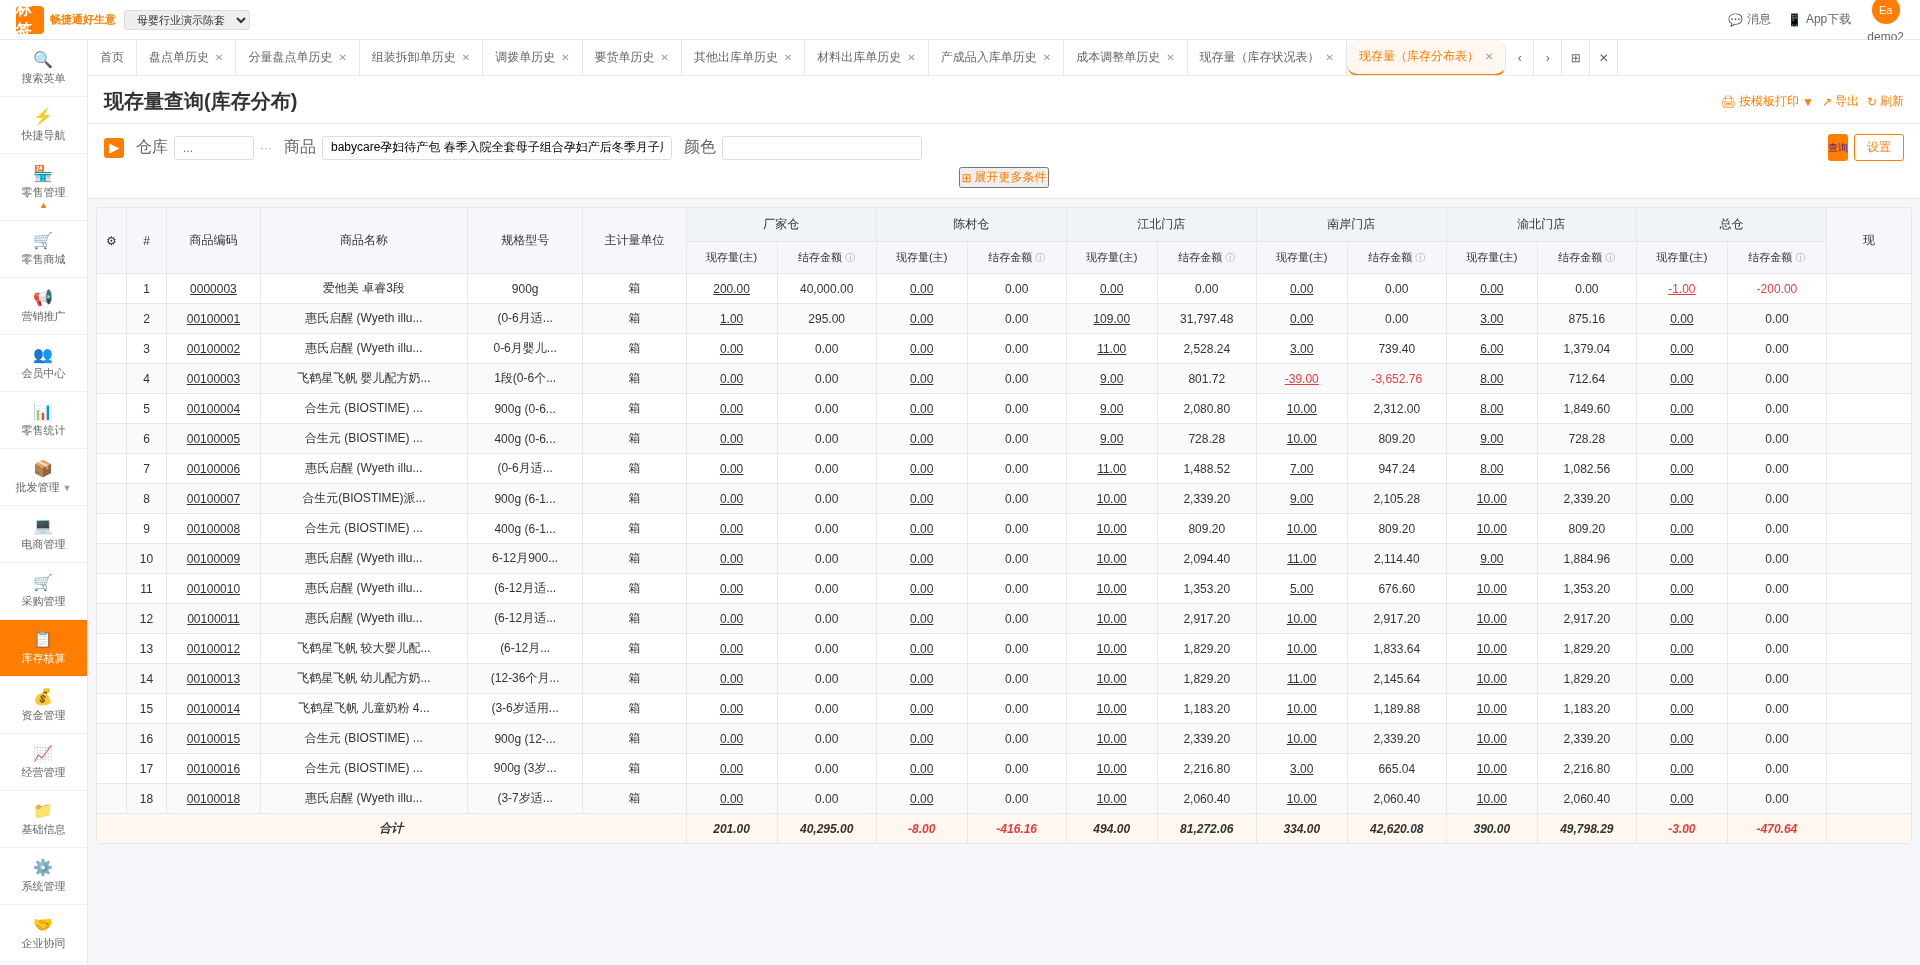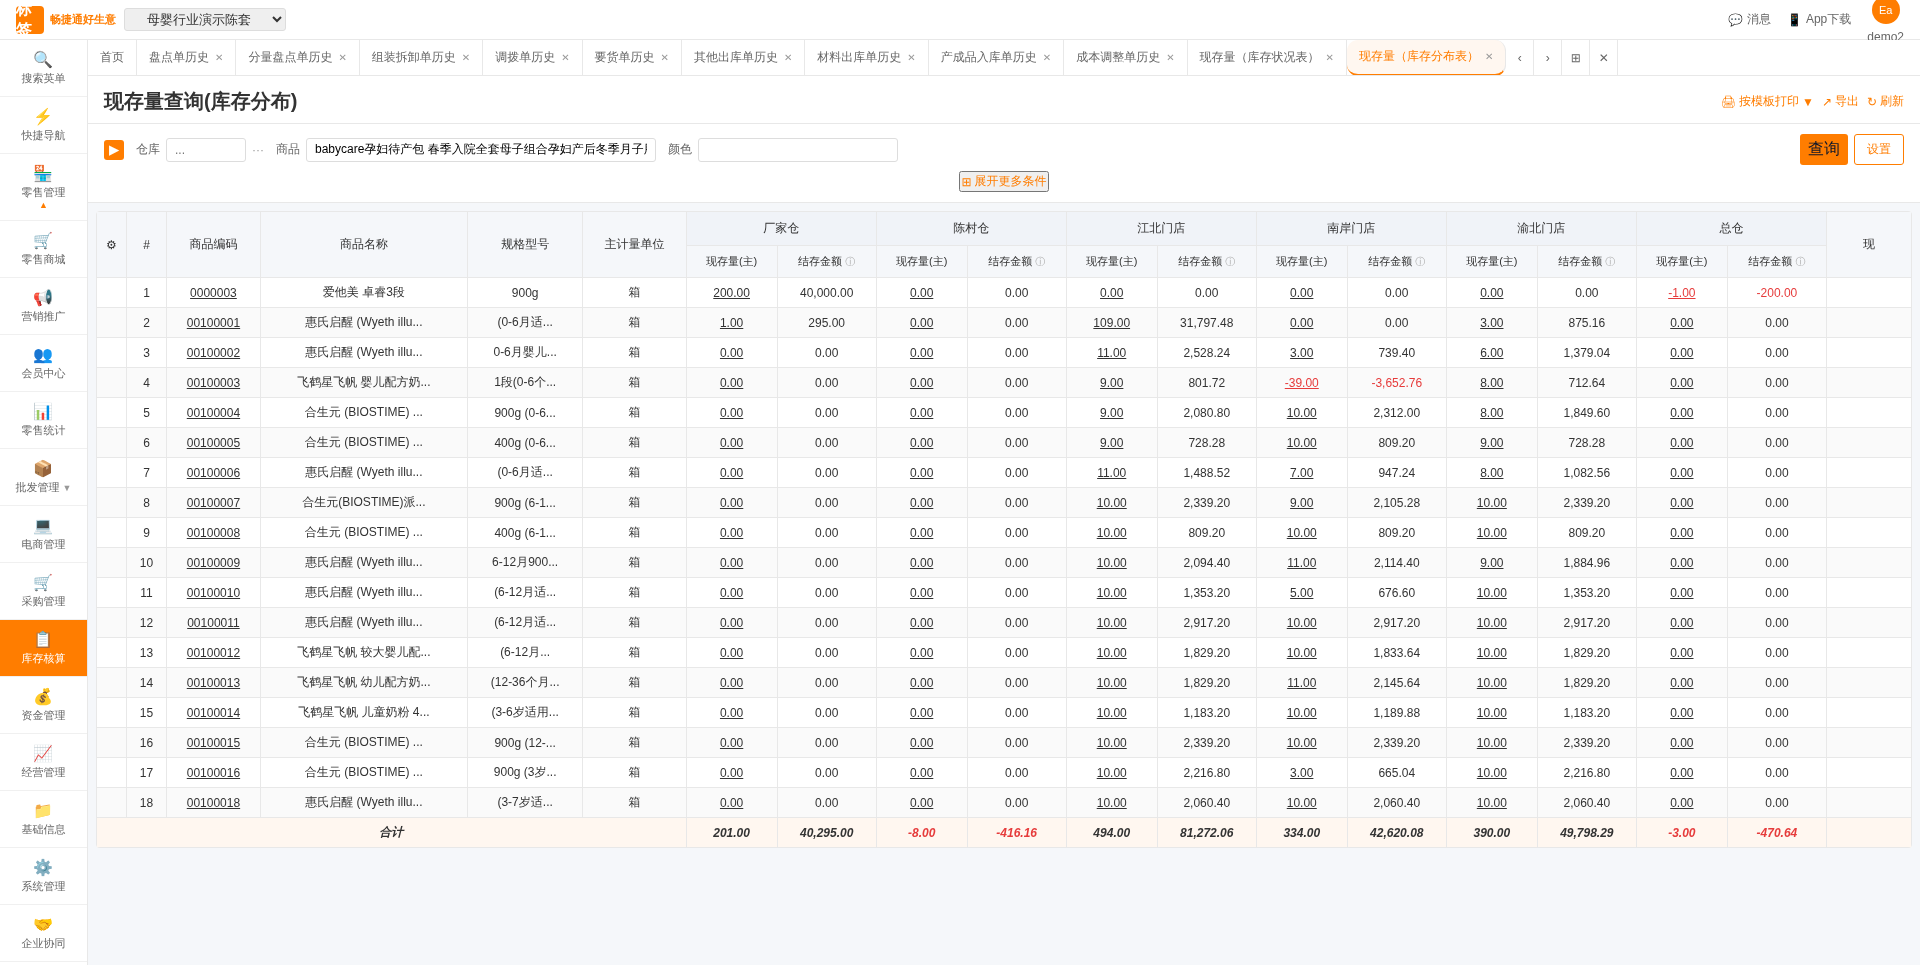--- a/index.html
+++ b/index.html
@@ -3,21 +3,21 @@
   <meta charset="utf-8">
   <style>
     * { box-sizing: border-box; margin: 0; padding: 0; }
     body { font-family: 'Microsoft YaHei', Arial, sans-serif; font-size: 12px; background: #f5f5f5; color: #333; overflow: hidden; }
 
     
     .top-bar { height: 40px; background: #fff; border-bottom: 1px solid #e8e8e8; display: flex; align-items: center; justify-content: space-between; padding: 0 16px; }
     .top-bar-left { display: flex; align-items: center; gap: 8px; }
     .logo-area { display: flex; align-items: center; gap: 6px; }
     .logo-icon { width: 28px; height: 28px; background: #ff7d00; border-radius: 4px; display: flex; align-items: center; justify-content: center; color: white; font-size: 16px; font-weight: bold; }
-    .logo-select { border: 1px solid #ddd; border-radius: 3px; padding: 2px 18px; font-size: 13px; color: #333; }
+    .logo-select { border: 1px solid #ddd; border-radius: 3px; padding: 2px 8px; font-size: 11px; color: #333; }
     .top-bar-right { display: flex; align-items: center; gap: 16px; font-size: 12px; color: #666; }
     .top-bar-right span { display: flex; align-items: center; gap: 4px; cursor: pointer; }
     .avatar { width: 28px; height: 28px; border-radius: 50%; background: #ff7d00; display: flex; align-items: center; justify-content: center; color: white; font-size: 11px; }
 
     
     .main-layout { display: flex; height: calc(100vh - 40px); }
 
     
     .sidebar { width: 88px; background: #fff; border-right: 1px solid #e8e8e8; display: flex; flex-direction: column; overflow-y: auto; }
     .sidebar-item { padding: 10px 4px; text-align: center; cursor: pointer; font-size: 11px; color: #666; border-bottom: 1px solid #f0f0f0; }
@@ -34,27 +34,27 @@
     .tab-close { color: #999; font-size: 10px; cursor: pointer; }
     .tab-nav-btn { width: 28px; height: 36px; display: flex; align-items: center; justify-content: center; cursor: pointer; color: #666; border-right: 1px solid #e8e8e8; flex-shrink: 0; }
     .tab-home { padding: 0 12px; height: 36px; display: flex; align-items: center; cursor: pointer; font-size: 12px; color: #666; border-right: 1px solid #e8e8e8; flex-shrink: 0; }
 
     
     .page-content { flex: 1; overflow: auto; padding: 0; background: #f5f7fa; }
     .page-header { background: #fff; padding: 12px 16px 8px; display: flex; align-items: center; justify-content: space-between; border-bottom: 1px solid #e8e8e8; }
     .page-title { font-size: 20px; font-weight: bold; color: #333; }
     .page-actions { display: flex; align-items: center; gap: 8px; }
     .btn-link { color: #ff7d00; background: none; border: none; cursor: pointer; font-size: 12px; display: flex; align-items: center; gap: 3px; }
-    .btn-primary { background: #ff7d00; color: #0f172a; border: none; padding: 5px 8px; border-radius: 3px; cursor: pointer; font-size: 16px; }
+    .btn-primary { background: #ff7d00; color: #4c1d95; border: none; padding: 5px 0; border-radius: 3px; cursor: pointer; font-size: 10px; }
 
     
     .search-area { background: #fff; padding: 10px 16px; border-bottom: 1px solid #e8e8e8; }
     .search-row { display: flex; align-items: center; gap: 12px; flex-wrap: wrap; }
     .search-field { display: flex; align-items: center; gap: 6px; }
-    .search-label { color: #666; font-size: 12px; white-space: nowrap; }
+    .search-label { color: #666; font-size: 16px; white-space: nowrap; }
     .search-input { border: 1px solid #ddd; border-radius: 3px; padding: 4px 8px; font-size: 12px; width: 80px; }
     .search-input-wide { border: 1px solid #ddd; border-radius: 3px; padding: 4px 8px; font-size: 12px; width: 300px; }
     .expand-btn { color: #ff7d00; font-size: 12px; cursor: pointer; display: flex; align-items: center; gap: 3px; }
     .search-actions { display: flex; gap: 6px; margin-left: auto; }
     .orange-expand { background: #ff7d00; color: white; border: none; width: 20px; height: 20px; border-radius: 3px; cursor: pointer; display: flex; align-items: center; justify-content: center; }
 
     
     .table-wrapper { padding: 0; background: #fff; margin: 8px; border-radius: 4px; overflow: auto; }
     table { width: 100%; border-collapse: collapse; font-size: 12px; }
     th { background: #f5f7fa; color: #333; padding: 8px 6px; text-align: center; border: 1px solid #e8e8e8; font-weight: 500; white-space: nowrap; }

